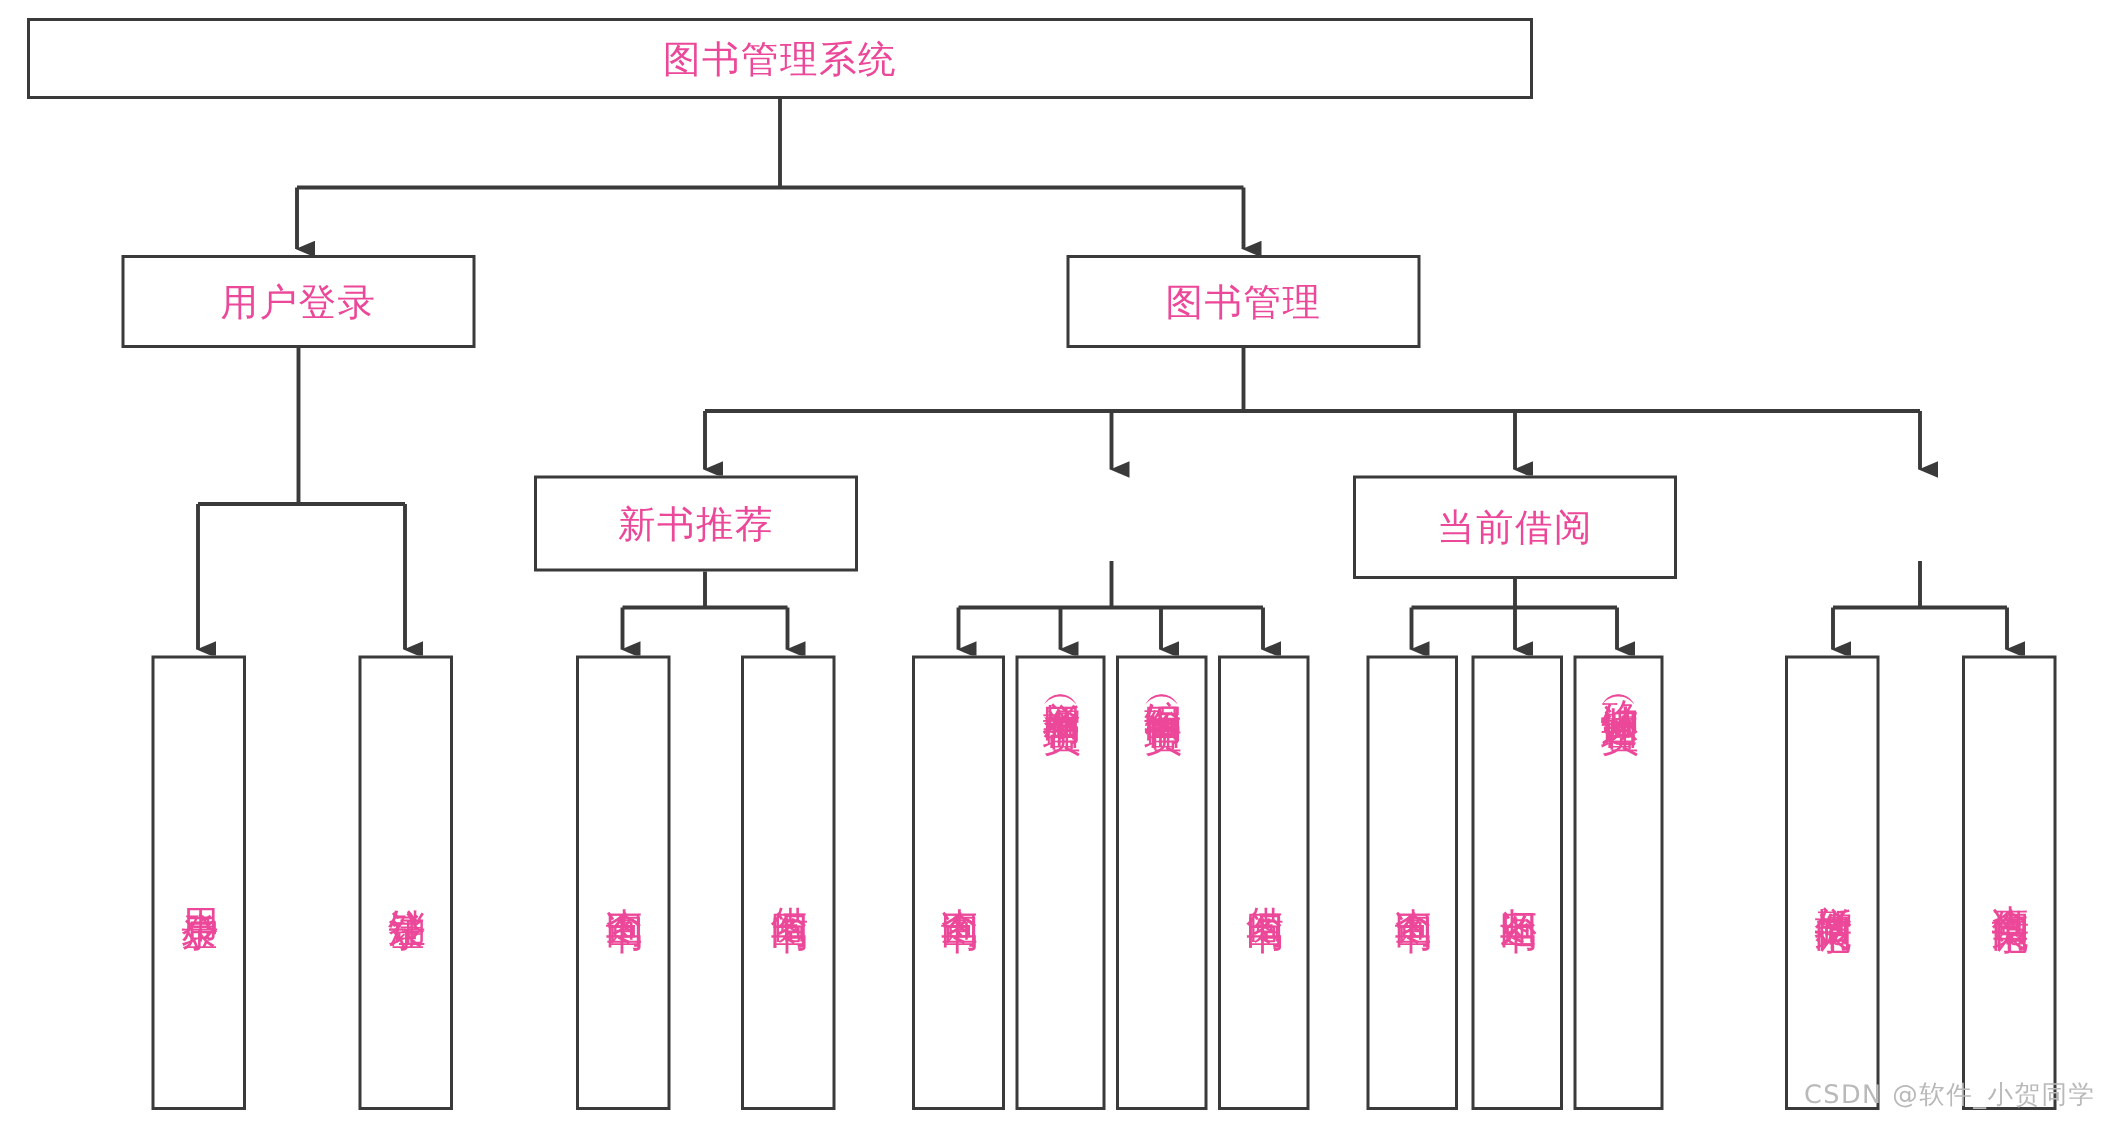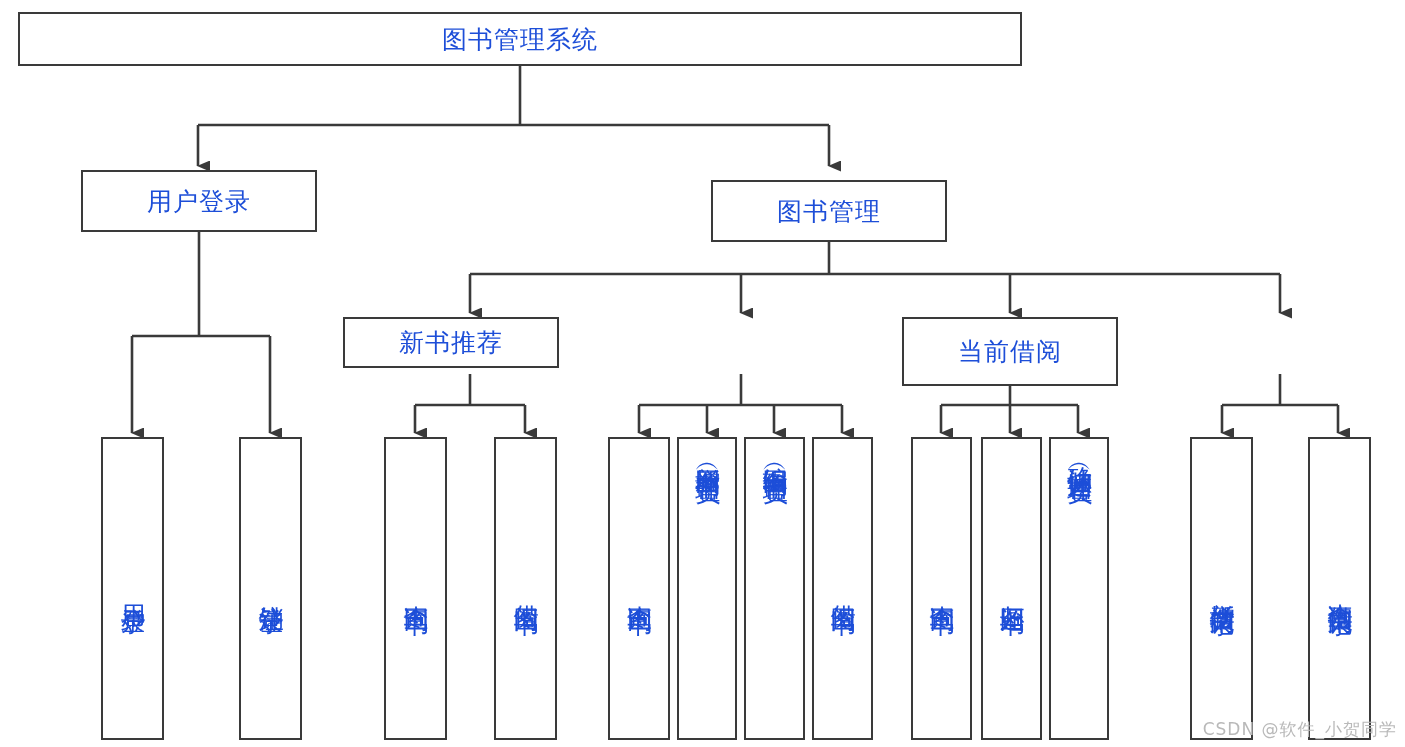--- a/index.html
+++ b/index.html
@@ -6,21 +6,21 @@
   body{
     width:1405px;height:747px;background:#ffffff;
     font-family:"DejaVu Sans","Liberation Sans",sans-serif;
     overflow:hidden;position:relative;
   }
   #diagram{position:absolute;left:0;top:0;width:1405px;height:747px;}
   .node{
     position:absolute;box-sizing:border-box;
     border:2.5px solid #3a3a3a;background:#ffffff;
     display:flex;align-items:center;justify-content:center;
-    color:#1d4ed8;
+    color:#ec4899;
   }
   .node.h{font-size:25px;letter-spacing:1px;}
   .node.leaf{
     writing-mode:vertical-rl;text-orientation:upright;
     font-size:25px;line-height:1.22;letter-spacing:2px;
     padding-top:8px;padding-bottom:8px;
     justify-content:flex-start;align-items:center;
     white-space:normal;
   }
   .node.leaf.mid{justify-content:center;}
@@ -82,23 +82,23 @@
       <path d="M1280,374 L1280,405"></path>
       <path d="M1222,405 L1338,405"></path>
       <path d="M1222,405 L1222,433" marker-end="url(#ah)"></path>
       <path d="M1338,405 L1338,433" marker-end="url(#ah)"></path>
     </g>
   </svg>
 
   <div class="node h" style="left:18px;top:12px;width:1004px;height:54px;">图书管理系统</div>
 
   <div class="node h" style="left:81px;top:170px;width:236px;height:62px;">用户登录</div>
-  <div class="node h" style="left:711px;top:170px;width:236px;height:62px;margin-top:10px;">图书管理</div>
+  <div class="node h" style="left:711px;top:170px;width:236px;height:62px;">图书管理</div>
 
-  <div class="node h" style="left:343px;top:317px;width:216px;height:51px;">新书推荐</div>
+  <div class="node h" style="left:356px;top:317px;width:216px;height:64px;">新书推荐</div>
   <div class="node h" style="left:902px;top:317px;width:216px;height:69px;">当前借阅</div>
 
   <div class="node leaf mid" style="left:101px;top:437px;width:63px;height:303px;">用户登录</div>
   <div class="node leaf mid" style="left:239px;top:437px;width:63px;height:303px;">注销登录</div>
 
   <div class="node leaf mid" style="left:384px;top:437px;width:63px;height:303px;">查询图书</div>
   <div class="node leaf mid" style="left:494px;top:437px;width:63px;height:303px;">借阅图书</div>
 
   <div class="node leaf mid" style="left:608px;top:437px;width:62px;height:303px;">查询图书</div>
   <div class="node leaf" style="left:677px;top:437px;width:60px;height:303px;">新增图书（管理员）</div>

